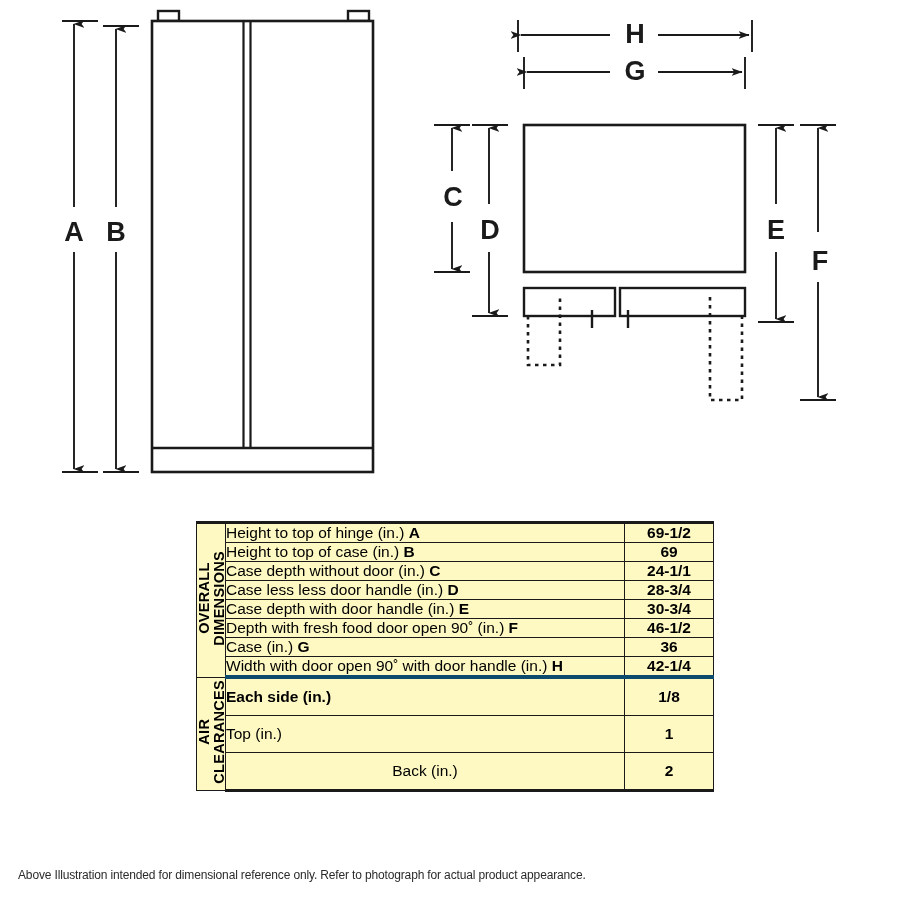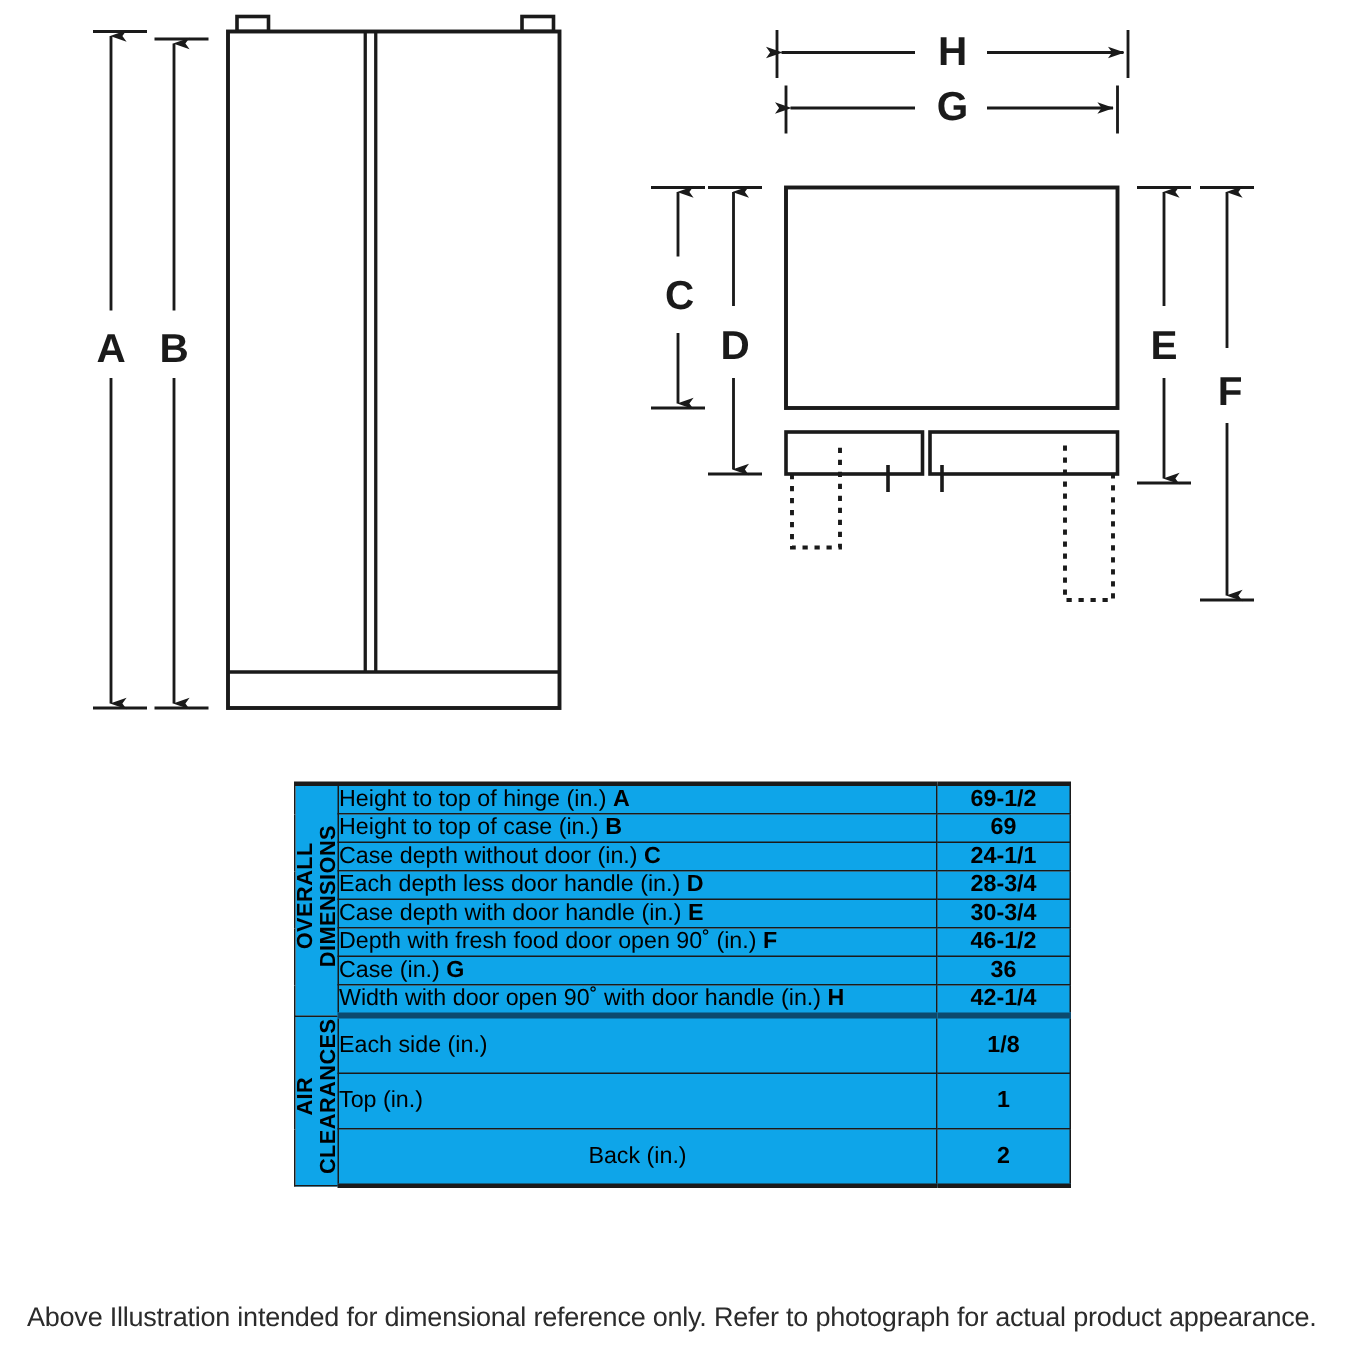--- a/index.html
+++ b/index.html
@@ -53,21 +53,21 @@
     width: 518px;
     table-layout: fixed;
     background: #ffffff;
   }
   table.spec td {
     border: 1px solid #1a1a1a;
     padding: 0;
     vertical-align: middle;
     font-size: 15.5px;
     color: #000000;
-    background: #0ea5e9;
+    background: #fef9c3;
   }
   td.grp {
     width: 28px;
     border-left: 3px solid #1a1a1a;
     border-right: 2px solid #1a1a1a;
     text-align: center;
     padding: 0;
   }
   td.grp .rot {
     writing-mode: vertical-rl;
@@ -96,30 +96,30 @@
     font-weight: bold;
     font-size: 15.5px;
     border-left: 3px solid #1a1a1a;
     border-right: 3px solid #1a1a1a;
   }
   tr.row-first td { border-top: 3px solid #1a1a1a; }
   tr.row-lastdim td.desc,
   tr.row-lastdim td.val { border-bottom: 4px solid #0c4a6e; }
   tr.row-last td { border-bottom: 3px solid #1a1a1a; text-align: center; }
   tr.air-first td.desc,
-  tr.air-first td.val { border-top: 3px solid #0369a1; }
+  tr.air-first td.val { border-top: 3px solid #0369a1; font-weight: bold; }
 
   
   #footnote {
     position: absolute;
     left: 18px;
     top: 868px;
     width: 868px;
     font-family: "Liberation Sans", sans-serif;
-    font-size: 18px;
+    font-size: 12px;
     color: #2b2b2b;
     white-space: nowrap;
     letter-spacing: -0.15px;
   }
 </style>
 </head>
 <body>
 
 <div id="page">
 
@@ -262,21 +262,21 @@
         <tr>
           <td class="desc">
             <span>Case depth without door (in.)</span>
             <span class="ltr">C</span>
           </td>
           <td class="val">24-1/1</td>
         </tr>
 
         <tr>
           <td class="desc">
-            <span>Each depth less door handle (in.)</span>
+            <span>Case less less door handle (in.)</span>
             <span class="ltr">D</span>
           </td>
           <td class="val">28-3/4</td>
         </tr>
 
         <tr>
           <td class="desc">
             <span>Case depth with door handle (in.)</span>
             <span class="ltr">E</span>
           </td>

